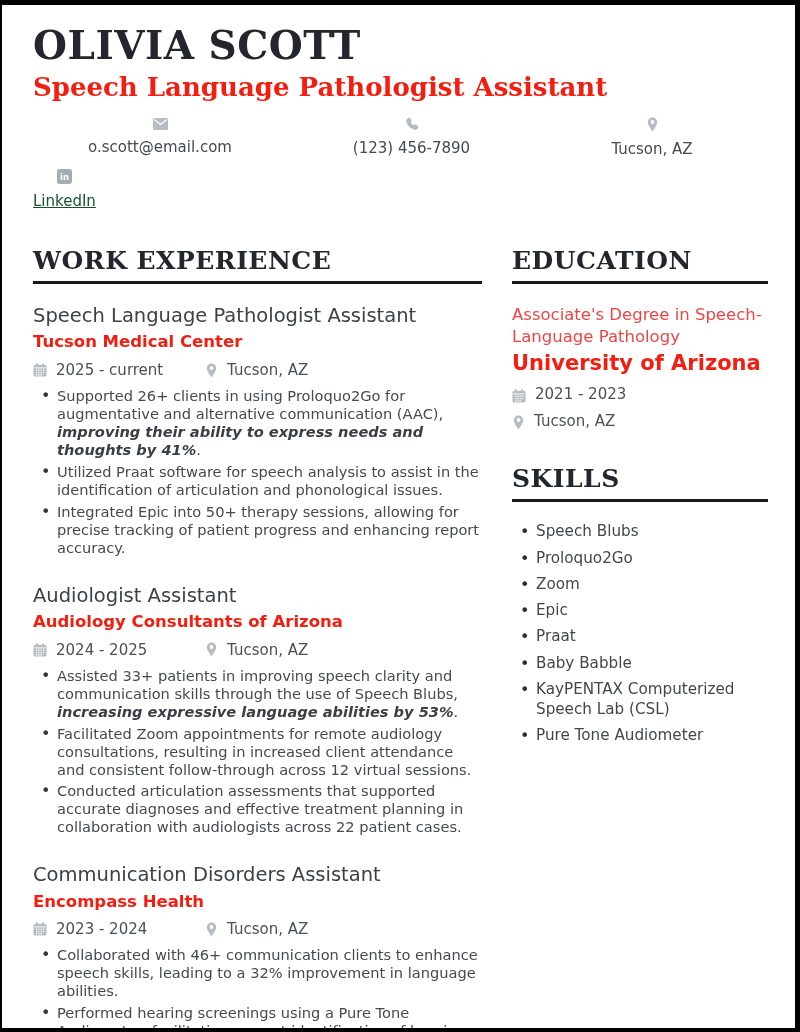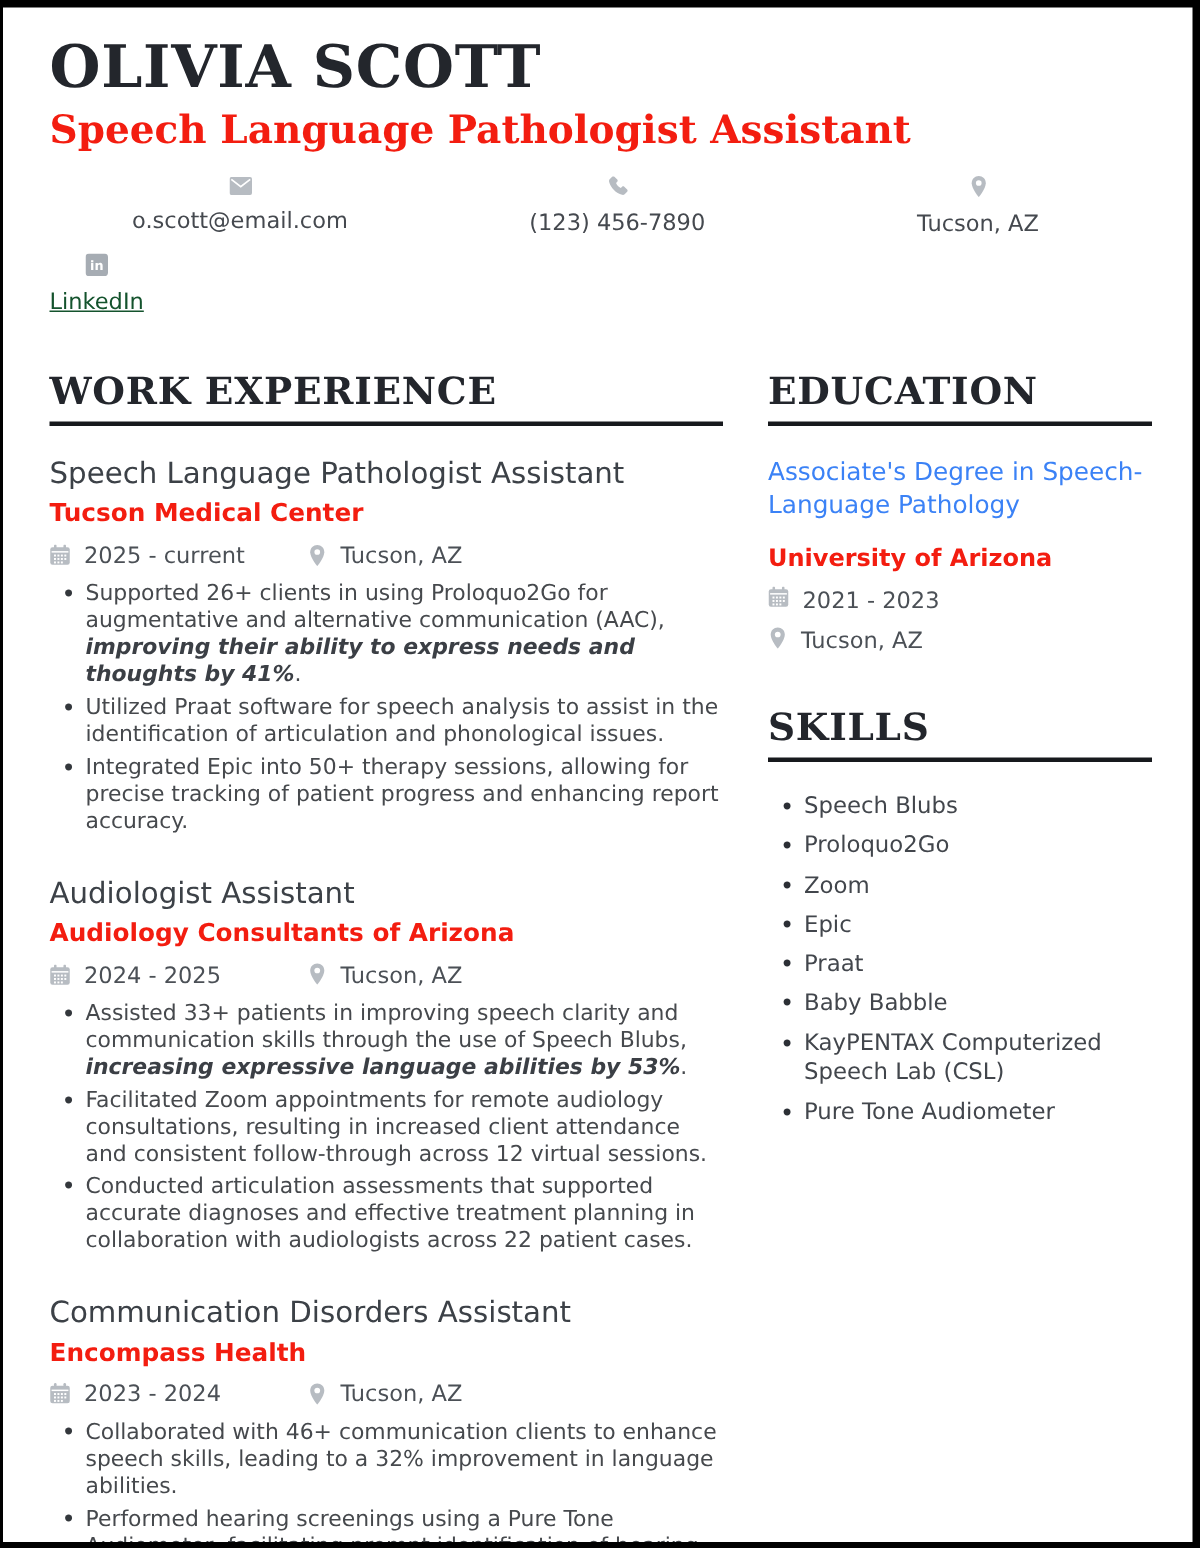--- a/index.html
+++ b/index.html
@@ -61,23 +61,23 @@
     position: relative; margin-bottom: 4px;
     font-size: 14.6px; line-height: 1.23; color: #46494d;
   }
   .bullets li::before {
     content: "\2022"; position: absolute; left: -16px; top: -1px;
     font-size: 16px; color: #33373c;
   }
   .em { font-style: italic; font-weight: 700; color: #3b3f45; }
 
   
-  .edu-degree { font-size: 16.5px; color: #3b82f6; line-height: 1.32; margin-top: 2px; }
-  .edu-school { font-size: 16px; font-weight: 700; color: var(--red); margin-top: 14px; line-height: 1.25; }
-  .edu-meta { display: flex; align-items: flex-start; gap: 9px; font-size: 15px; color: #4b5056; margin-top: 9px; }
+  .edu-degree { font-size: 16.5px; color: #ef4444; line-height: 1.32; margin-top: 2px; }
+  .edu-school { font-size: 21px; font-weight: 700; color: var(--red); margin-top: 2px; line-height: 1.25; }
+  .edu-meta { display: flex; align-items: flex-end; gap: 9px; font-size: 15px; color: #4b5056; margin-top: 9px; }
 
   
   .skills-section { margin-top: 35px; }
   .skills-list { margin: 2px 0 0; padding-left: 24px; list-style: none; }
   .skills-list li {
     position: relative; margin-bottom: 6.5px;
     font-size: 15.2px; line-height: 1.3; color: #42464c;
   }
   .skills-list li::before {
     content: "\2022"; position: absolute; left: -16px; top: 0;

